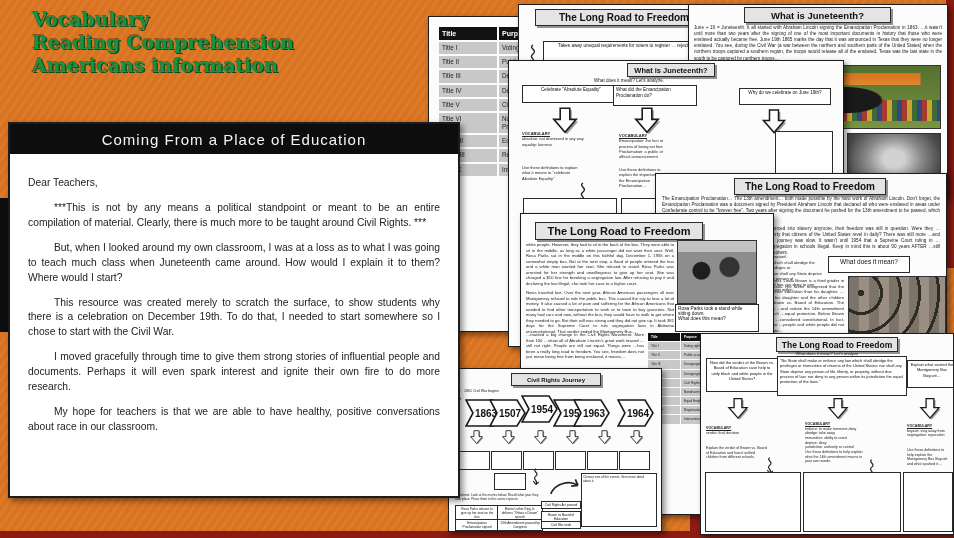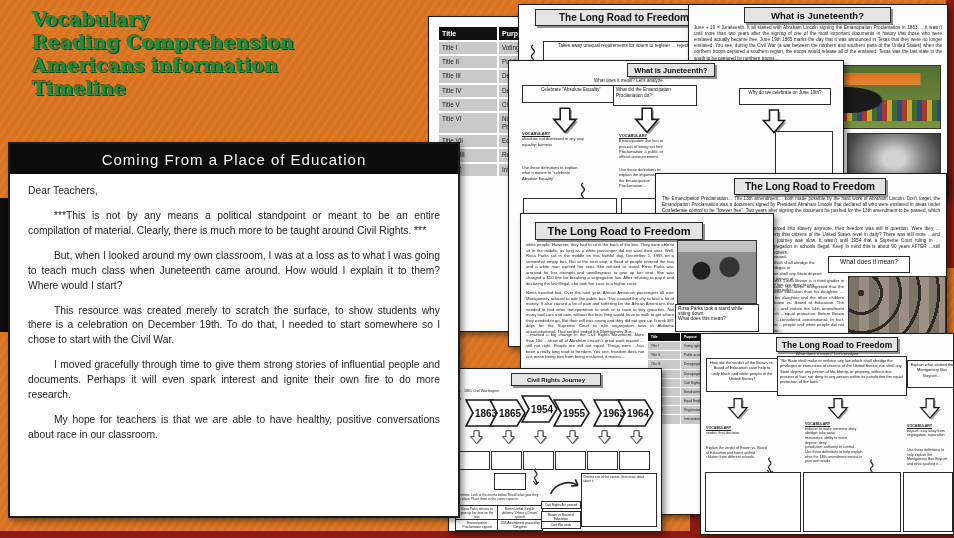--- a/index.html
+++ b/index.html
@@ -18,21 +18,21 @@
   .pre{white-space:pre-line}
   .jus{text-align:justify}
   .vlab{font-weight:bold;text-decoration:underline}
   .photo{position:absolute;border:1px solid #333}
   .topic{font-family:"DejaVu Serif","Liberation Serif",serif;font-weight:bold;
     font-size:19px;line-height:23px;color:#169342;
     text-shadow:1.4px 1.4px 0 #0a4d20,-0.6px -0.6px 0 rgba(0,0,0,.35)}
   .letter-head{position:absolute;left:0;top:0;right:0;height:30px;background:#0d0d0d;
     color:#f5f5f5;display:flex;align-items:center;justify-content:center;
     font-size:15px;letter-spacing:1px}
-  .letter-body{position:absolute;left:0;top:30px;right:0;bottom:0;padding:10px 18px;
+  .letter-body{position:absolute;left:0;top:30px;right:0;bottom:0;padding:22px 18px;
     font-size:10.3px;line-height:1.45;color:#222}
   .letter-body p{margin:0 0 10px;text-indent:26px;text-align:justify}
   .letter-body p.nodent{text-indent:0}
   table.crt{border-collapse:separate;border-spacing:2px;width:100%}
   table.crt th{background:#111;color:#fff;text-align:left;padding:2px 3px}
   table.crt td{background:#c8c8c8;color:#1c1c1c;padding:2px 3px;vertical-align:top}
   .chev{position:absolute;width:38px;height:28px}
   .chev-year{position:absolute;inset:0;display:flex;align-items:center;justify-content:center;
     font-weight:bold;font-size:10px;padding-left:4px;color:#111}
   .f3{font-size:3.2px;line-height:1.3}
@@ -282,35 +282,35 @@
     <div class="chev" style="left:16px;top:30px">
       <svg width="38" height="28" viewBox="0 0 38 28">
           <use href="#chevg"></use>
         </svg>
       <span class="chev-year">1863</span>
     </div>
     <div class="chev" style="left:40px;top:30px">
       <svg width="38" height="28" viewBox="0 0 38 28">
           <use href="#chevg"></use>
         </svg>
-      <span class="chev-year">1865</span>
+      <span class="chev-year">1507</span>
     </div>
     <div class="chev" style="left:72px;top:26px">
       <svg width="38" height="28" viewBox="0 0 38 28">
           <use href="#chevg"></use>
         </svg>
       <span class="chev-year">1954</span>
     </div>
     <div class="chev" style="left:104px;top:30px">
       <svg width="38" height="28" viewBox="0 0 38 28">
           <use href="#chevg"></use>
         </svg>
       <span class="chev-year">1955</span>
     </div>
-    <div class="chev" style="left:144px;top:30px">
+    <div class="chev" style="left:124px;top:30px">
       <svg width="38" height="28" viewBox="0 0 38 28">
           <use href="#chevg"></use>
         </svg>
       <span class="chev-year">1963</span>
     </div>
     <div class="chev" style="left:168px;top:30px">
       <svg width="38" height="28" viewBox="0 0 38 28">
           <use href="#chevg"></use>
         </svg>
       <span class="chev-year">1964</span>
@@ -397,34 +397,33 @@
         <use href="#sqg"></use>
       </svg>
     <svg class="abs" style="left:164px;top:124px" width="12" height="20" viewBox="0 0 14 24">
         <use href="#sqg"></use>
       </svg>
     <div class="ansbox" style="left:4px;top:138px;width:94px;height:58px"></div>
     <div class="ansbox" style="left:102px;top:138px;width:96px;height:58px"></div>
     <div class="ansbox" style="left:202px;top:138px;width:48px;height:58px"></div>
   </div>
 
-  <div class="page" style="left:8px;top:142px;width:448px;height:372px;z-index:11;border-width:2px;background:#fff">
+  <div class="page" style="left:8px;top:122px;width:448px;height:372px;z-index:11;border-width:2px;background:#fff">
     <div class="letter-head">
       <span>Coming From a Place of Education</span>
     </div>
     <div class="letter-body">
       <p class="nodent">Dear Teachers,</p>
       <p style="font-weight:normal">***This is not by any means a political standpoint or meant to be an entire compilation of material. Clearly, there is much more to be taught around Civil Rights. ***</p>
       <p>But, when I looked around my own classroom, I was at a loss as to what I was going to teach much class when Juneteenth came around. How would I explain it to them? Where would I start?</p>
       <p>This resource was created merely to scratch the surface, to show students why there is a celebration on December 19th. To do that, I needed to start somewhere so I chose to start with the Civil War.</p>
       <p>I moved gracefully through time to give them strong stories of influential people and documents. Perhaps it will even spark interest and ignite their own fire to do more research.</p>
       <p>My hope for teachers is that we are able to have healthy, positive conversations about race in our classroom.</p>
     </div>
   </div>
 
   <div class="abs" style="left:32px;top:8px;z-index:12">
     <div class="topic">Vocabulary</div>
     <div class="topic">Reading Comprehension</div>
     <div class="topic">Americans information</div>
-    <div class="topic">Timeline</div>
   </div>
 
 </div>
 
 </body></html>

